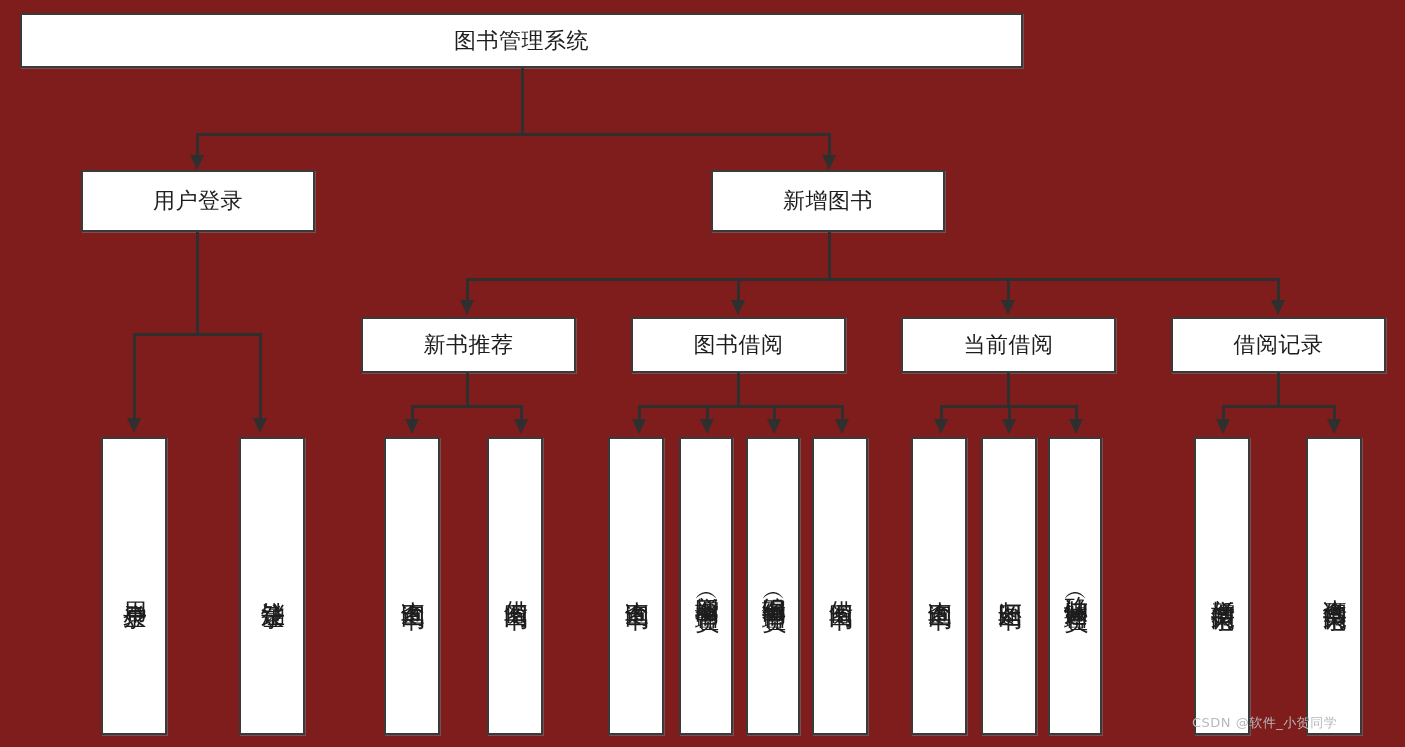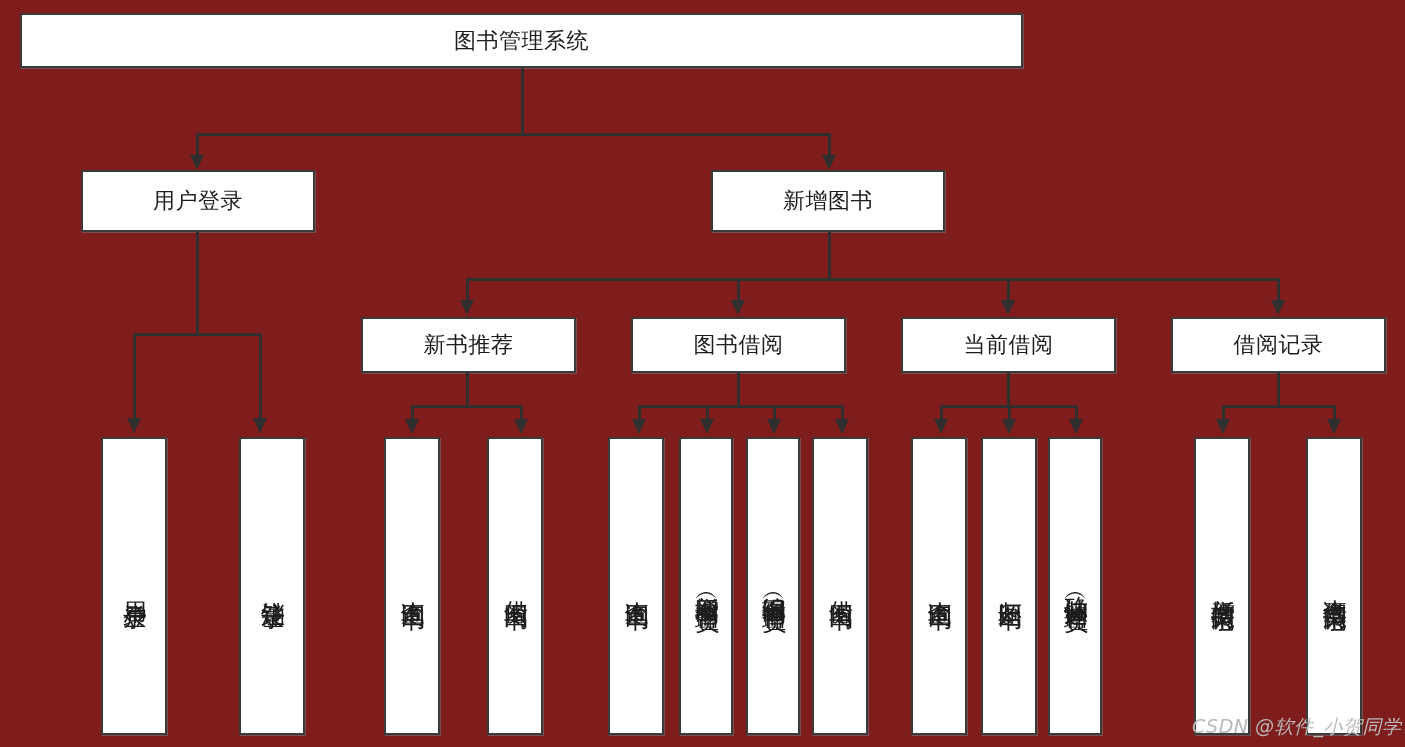--- a/index.html
+++ b/index.html
@@ -67,27 +67,26 @@
     position:absolute;
     width:0;height:0;
     border-left:7px solid transparent;
     border-right:7px solid transparent;
     border-top:15px solid #2f2f2f;
   }
 
   
   #watermark{
     position:absolute;
-    font-size:19px;
+    font-size:13px;
     color:#b9b9b9;
     letter-spacing:.5px;
     white-space:nowrap;
     user-select:none;
     pointer-events:none;
-    font-style:italic;
   }
 </style>
 </head>
 <body>
 
 <div id="canvas">
 
   <div class="node horiz" style="left:20px;top:13px;width:1003px;height:55px;">
     <span class="label">图书管理系统</span>
   </div>

